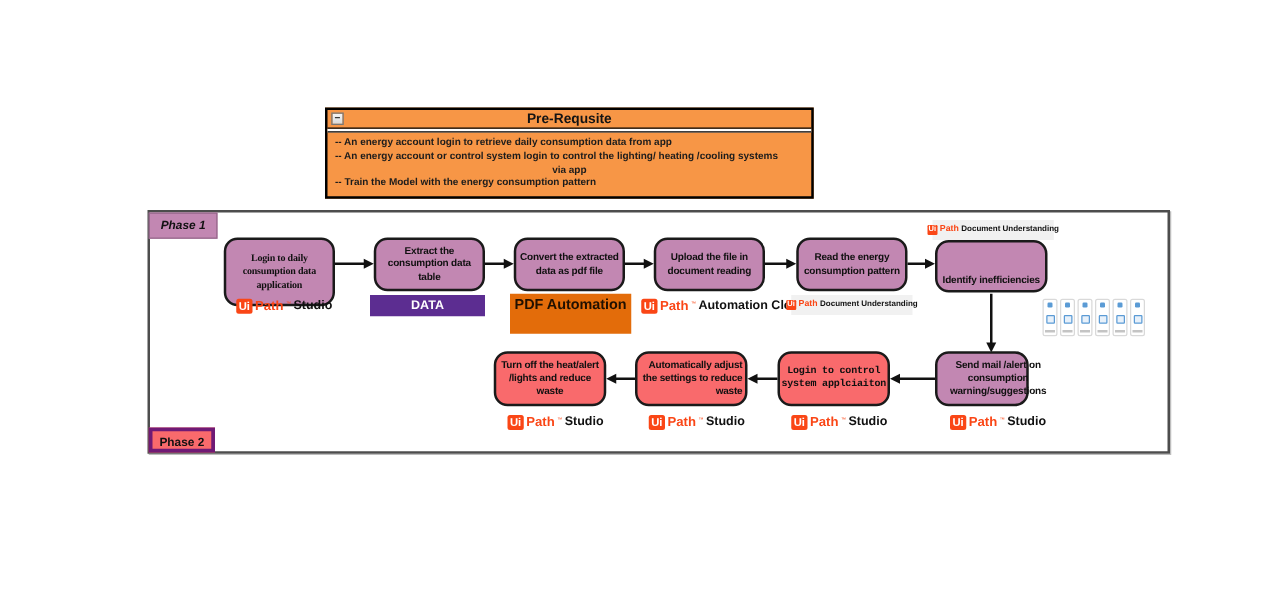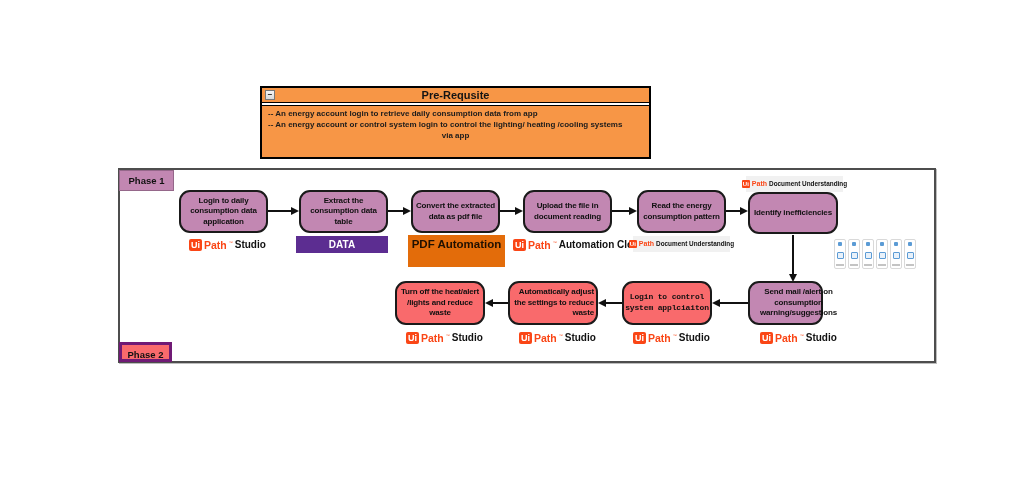--- a/index.html
+++ b/index.html
@@ -35,21 +35,21 @@
   
   .phases-frame {
     position:absolute; left:118px; top:168px; width:818px; height:195px;
     border:2px solid #4d4d4d; background:transparent;
     box-shadow:1px 1px 0 #bdbdbd;
   }
   .phase-tag {
     position:absolute; height:21px; font-size:9.5px; font-weight:bold; color:#111;
     text-align:center; line-height:20px;
   }
-  .phase1-tag { left:119px; top:170px; width:55px; background:#C287B2; border:1px solid #95678a; }
+  .phase1-tag { left:119px; top:170px; width:55px; background:#C287B2; border:1px solid #95678a;font-style:italic; }
   .phase2-tag { left:119px; top:342px; width:53px; height:20px; background:#F96A6C; border:3px solid #701a75; }
 
   
   .node {
     position:absolute; border:2px solid #1a1a1a; border-radius:11px;
     display:flex; flex-direction:column; align-items:center; justify-content:center;
     text-align:center; font-size:8px; font-weight:bold; color:#101010;
     letter-spacing:-0.15px; line-height:1.32; padding:2px;
   }
   .node .ln { display:block; white-space:nowrap; }
@@ -130,28 +130,29 @@
   <div class="prereq">
     <div class="prereq-header">
       <span class="collapse-btn">−</span>
       <span>Pre-Requsite</span>
     </div>
     <div class="prereq-sep"></div>
     <div class="prereq-body">
       <span class="pl">-- An energy account login to retrieve daily consumption data from app</span>
       <span class="pl">-- An energy account or control system login to control the lighting/ heating /cooling systems</span>
       <span class="pl centered">via app</span>
+      <span class="pl">-- Train the Model with the energy consumption pattern</span>
     </div>
   </div>
 
   <div class="phases-frame"></div>
   <div class="phase-tag phase1-tag">Phase 1</div>
   <div class="phase-tag phase2-tag">Phase 2</div>
 
-  <div class="node mauve" style="left:179px; top:190px; width:89px; height:43px;">
+  <div class="node mauve" style="left:179px; top:190px; width:89px; height:55px;font-family:Liberation Serif, serif;">
     <span class="ln">Login to daily</span>
     <span class="ln">consumption data</span>
     <span class="ln">application</span>
   </div>
   <div class="node mauve" style="left:299px; top:190px; width:89px; height:43px;">
     <span class="ln">Extract the</span>
     <span class="ln">consumption data</span>
     <span class="ln">table</span>
   </div>
   <div class="node mauve" style="left:411px; top:190px; width:89px; height:43px;">
@@ -159,21 +160,21 @@
     <span class="ln">data as pdf file</span>
   </div>
   <div class="node mauve" style="left:523px; top:190px; width:89px; height:43px;">
     <span class="ln">Upload the file in</span>
     <span class="ln">document reading</span>
   </div>
   <div class="node mauve" style="left:637px; top:190px; width:89px; height:43px;">
     <span class="ln">Read the energy</span>
     <span class="ln">consumption pattern</span>
   </div>
-  <div class="node mauve" style="left:748px; top:192px; width:90px; height:42px;">
+  <div class="node mauve" style="left:748px; top:192px; width:90px; height:42px;justify-content:flex-end;">
     <span class="ln">Identify inefficiencies</span>
   </div>
 
   <div class="arrow-r" style="left:268px; top:210px; width:24px;"></div>
   <div class="arrow-r" style="left:388px; top:210px; width:16px;"></div>
   <div class="arrow-r" style="left:500px; top:210px; width:16px;"></div>
   <div class="arrow-r" style="left:612px; top:210px; width:18px;"></div>
   <div class="arrow-r" style="left:726px; top:210px; width:15px;"></div>
 
   <div class="arrow-d" style="left:792px; top:235px; height:40px;"></div>

